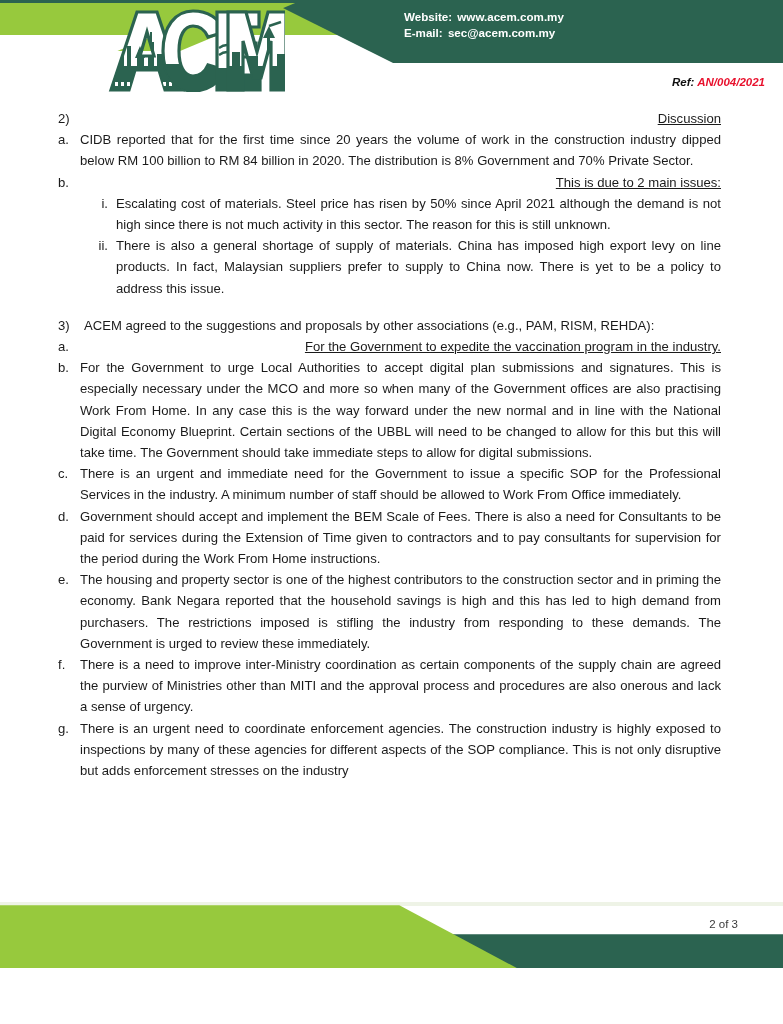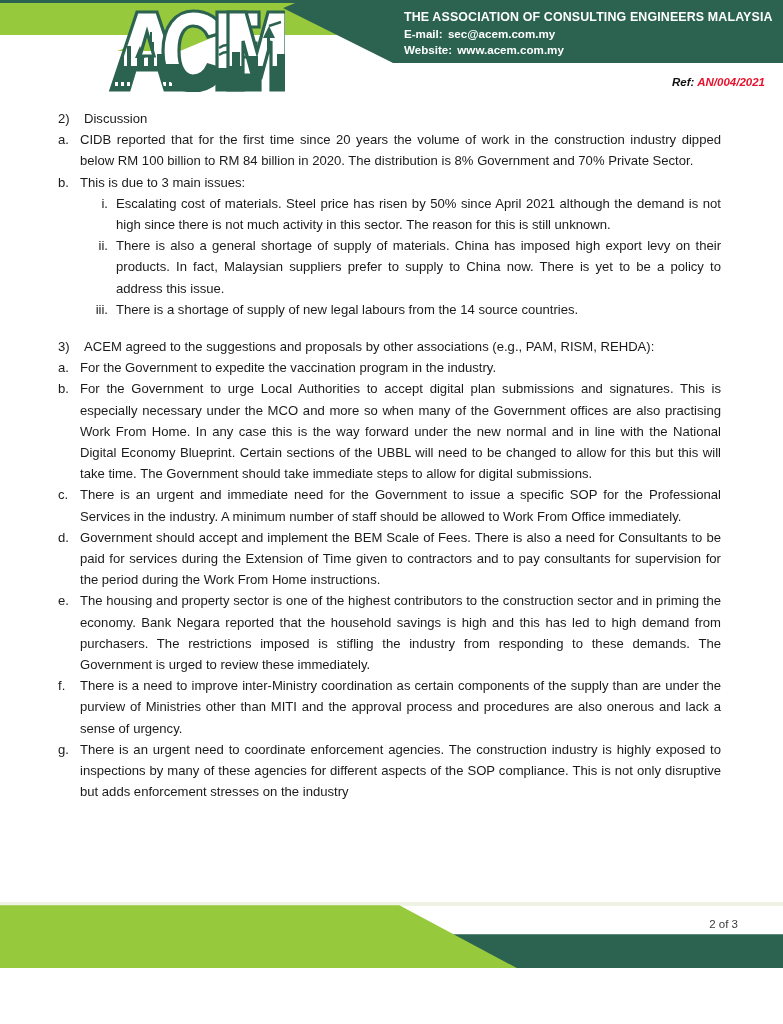--- a/index.html
+++ b/index.html
@@ -120,21 +120,21 @@
     flex: 0 0 auto;
     text-align: left;
     white-space: nowrap;
   }
   .body-text {
     flex: 1 1 auto;
     text-align: justify;
     text-justify: inter-word;
     hyphens: none;
   }
-  .body-text.nojust { text-align: left; }
+  .body-text.nojust { text-align: right; text-decoration: underline; }
 
   
   .lvl-num > .marker  { width: 26px; }
   .lvl-alpha > .marker{ width: 22px; }
   .lvl-roman          { padding-left: 26px; }
   .lvl-roman > .marker{ width: 24px; text-align: right; padding-right: 8px; }
 
   .gap { height: 16px; }
 
   
@@ -179,23 +179,22 @@
 
 <div class="page">
 
   <div class="header">
     <div class="hdr-lightband"></div>
     <div class="hdr-darkwedge"></div>
     <div class="hdr-lightwedge"></div>
     <div class="hdr-topline"></div>
 
     <div class="hdr-text">
-      <div class="hdr-title">THE ASSOCIATION OF CONSULTING ENGINEERS MALAYSIA</div>
+      <div class="hdr-line"><span class="lbl">Website:</span> <span>www.acem.com.my</span></div>
       <div class="hdr-line"><span class="lbl">E-mail:</span> <span>sec@acem.com.my</span></div>
-      <div class="hdr-line"><span class="lbl">Website:</span> <span>www.acem.com.my</span></div>
     </div>
 
     <div class="logo">
       <svg width="178" height="84" viewBox="0 0 178 84" xmlns="http://www.w3.org/2000/svg">
         <defs>
           <clipPath id="letterA">
             <path d="M4 82 L30 4 L50 4 L76 82 L58 82 L52 62 L28 62 L22 82 Z M33 48 L47 48 L40 24 Z"></path>
           </clipPath>
           <clipPath id="letterC">
             <path d="M118 24 C113 10 100 3 86 3 C68 3 56 19 56 43 C56 67 68 83 86 83 C100 83 113 75 118 62 L101 57 C98 64 93 68 86 68 C77 68 72 58 72 43 C72 28 77 18 86 18 C93 18 98 22 101 29 Z"></path>
@@ -290,37 +289,33 @@
       <span class="body-text nojust">Discussion</span>
     </div>
 
     <div class="item lvl-alpha">
       <span class="marker">a.</span>
       <span class="body-text">CIDB reported that for the first time since 20 years the volume of work in the construction industry dipped below RM 100 billion to RM 84 billion in 2020. The distribution is 8% Government and 70% Private Sector.</span>
     </div>
 
     <div class="item lvl-alpha">
       <span class="marker">b.</span>
-      <span class="body-text nojust">This is due to 3 main issues:</span>
+      <span class="body-text nojust">This is due to 2 main issues:</span>
     </div>
 
     <div class="item lvl-roman">
       <span class="marker">i.</span>
       <span class="body-text">Escalating cost of materials.  Steel price has risen by 50% since April 2021 although the demand is not high since there is not much activity in this sector.  The reason for this is still unknown.</span>
     </div>
 
     <div class="item lvl-roman">
       <span class="marker">ii.</span>
-      <span class="body-text">There is also a general shortage of supply of materials. China has imposed high export levy on their products. In fact, Malaysian suppliers prefer to supply to China now. There is yet to be a policy to address this issue.</span>
-    </div>
-
-    <div class="item lvl-roman">
-      <span class="marker">iii.</span>
-      <span class="body-text nojust">There is a shortage of supply of new legal labours from the 14 source countries.</span>
-    </div>
+      <span class="body-text">There is also a general shortage of supply of materials. China has imposed high export levy on line products. In fact, Malaysian suppliers prefer to supply to China now. There is yet to be a policy to address this issue.</span>
+    </div>
+
 
     <div class="gap"></div>
 
     <div class="item lvl-num">
       <span class="marker">3)</span>
       <span class="body-text">ACEM agreed to the suggestions and proposals by other associations (e.g., PAM, RISM, REHDA):</span>
     </div>
 
     <div class="item lvl-alpha">
       <span class="marker">a.</span>
@@ -342,21 +337,21 @@
       <span class="body-text">Government should accept and implement the BEM Scale of Fees.  There is also a need for Consultants to be paid for services during the Extension of Time given to contractors and to pay consultants for supervision for the period during the Work From Home instructions.</span>
     </div>
 
     <div class="item lvl-alpha">
       <span class="marker">e.</span>
       <span class="body-text">The housing and property sector is one of the highest contributors to the construction sector and in priming the economy. Bank Negara reported that the household savings is high and this has led to high demand from purchasers. The restrictions imposed is stifling the industry from responding to these demands. The Government is urged to review these immediately.</span>
     </div>
 
     <div class="item lvl-alpha">
       <span class="marker">f.</span>
-      <span class="body-text">There is a need to improve inter-Ministry coordination as certain components of the supply than are under the purview of Ministries other than MITI and the approval process and procedures are also onerous and lack a sense of urgency.</span>
+      <span class="body-text">There is a need to improve inter-Ministry coordination as certain components of the supply chain are agreed the purview of Ministries other than MITI and the approval process and procedures are also onerous and lack a sense of urgency.</span>
     </div>
 
     <div class="item lvl-alpha">
       <span class="marker">g.</span>
       <span class="body-text">There is an urgent need to coordinate enforcement agencies. The construction industry is highly exposed to inspections by many of these agencies for different aspects of the SOP compliance.  This is not only disruptive but adds enforcement stresses on the industry</span>
     </div>
 
   </div>
 
   <div class="footer">

